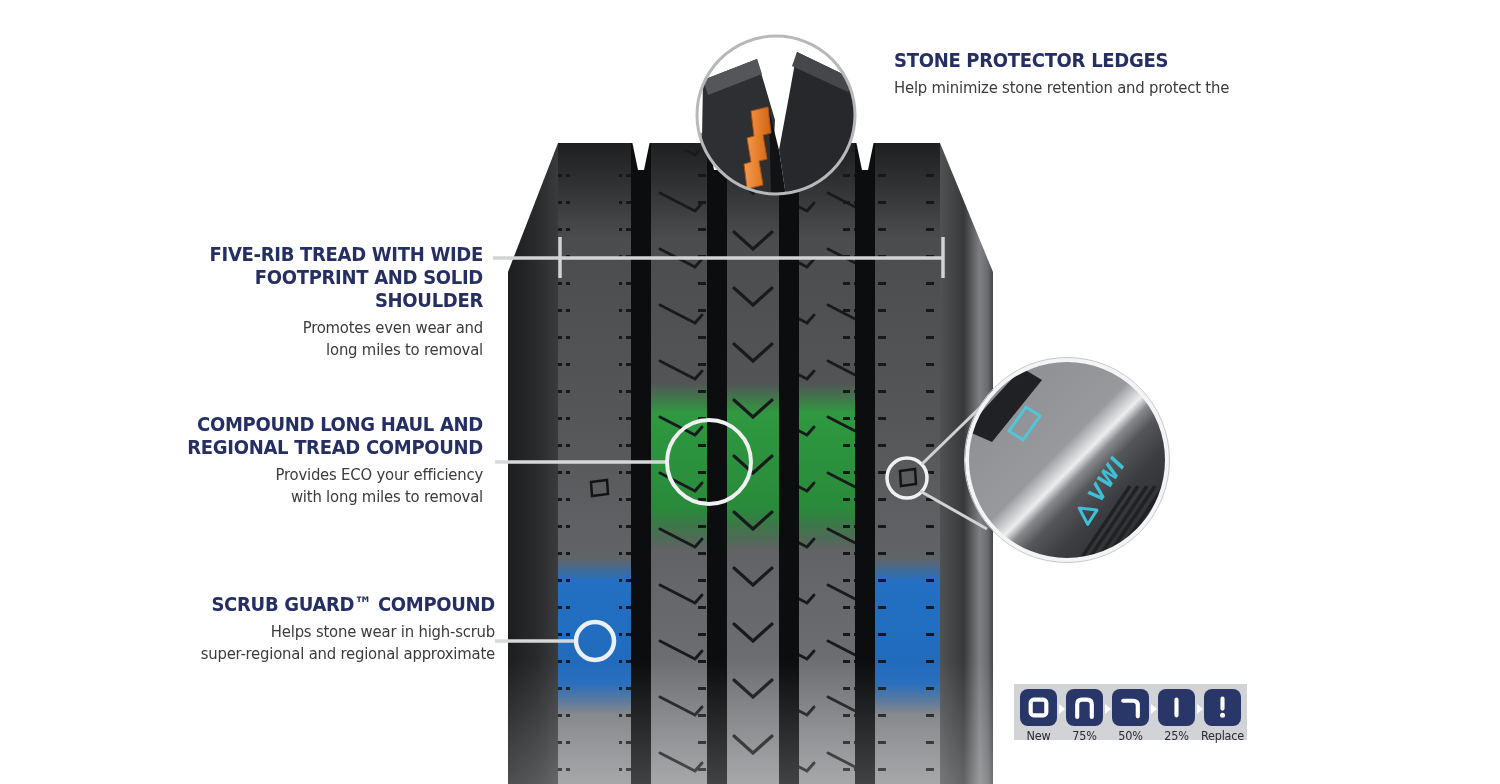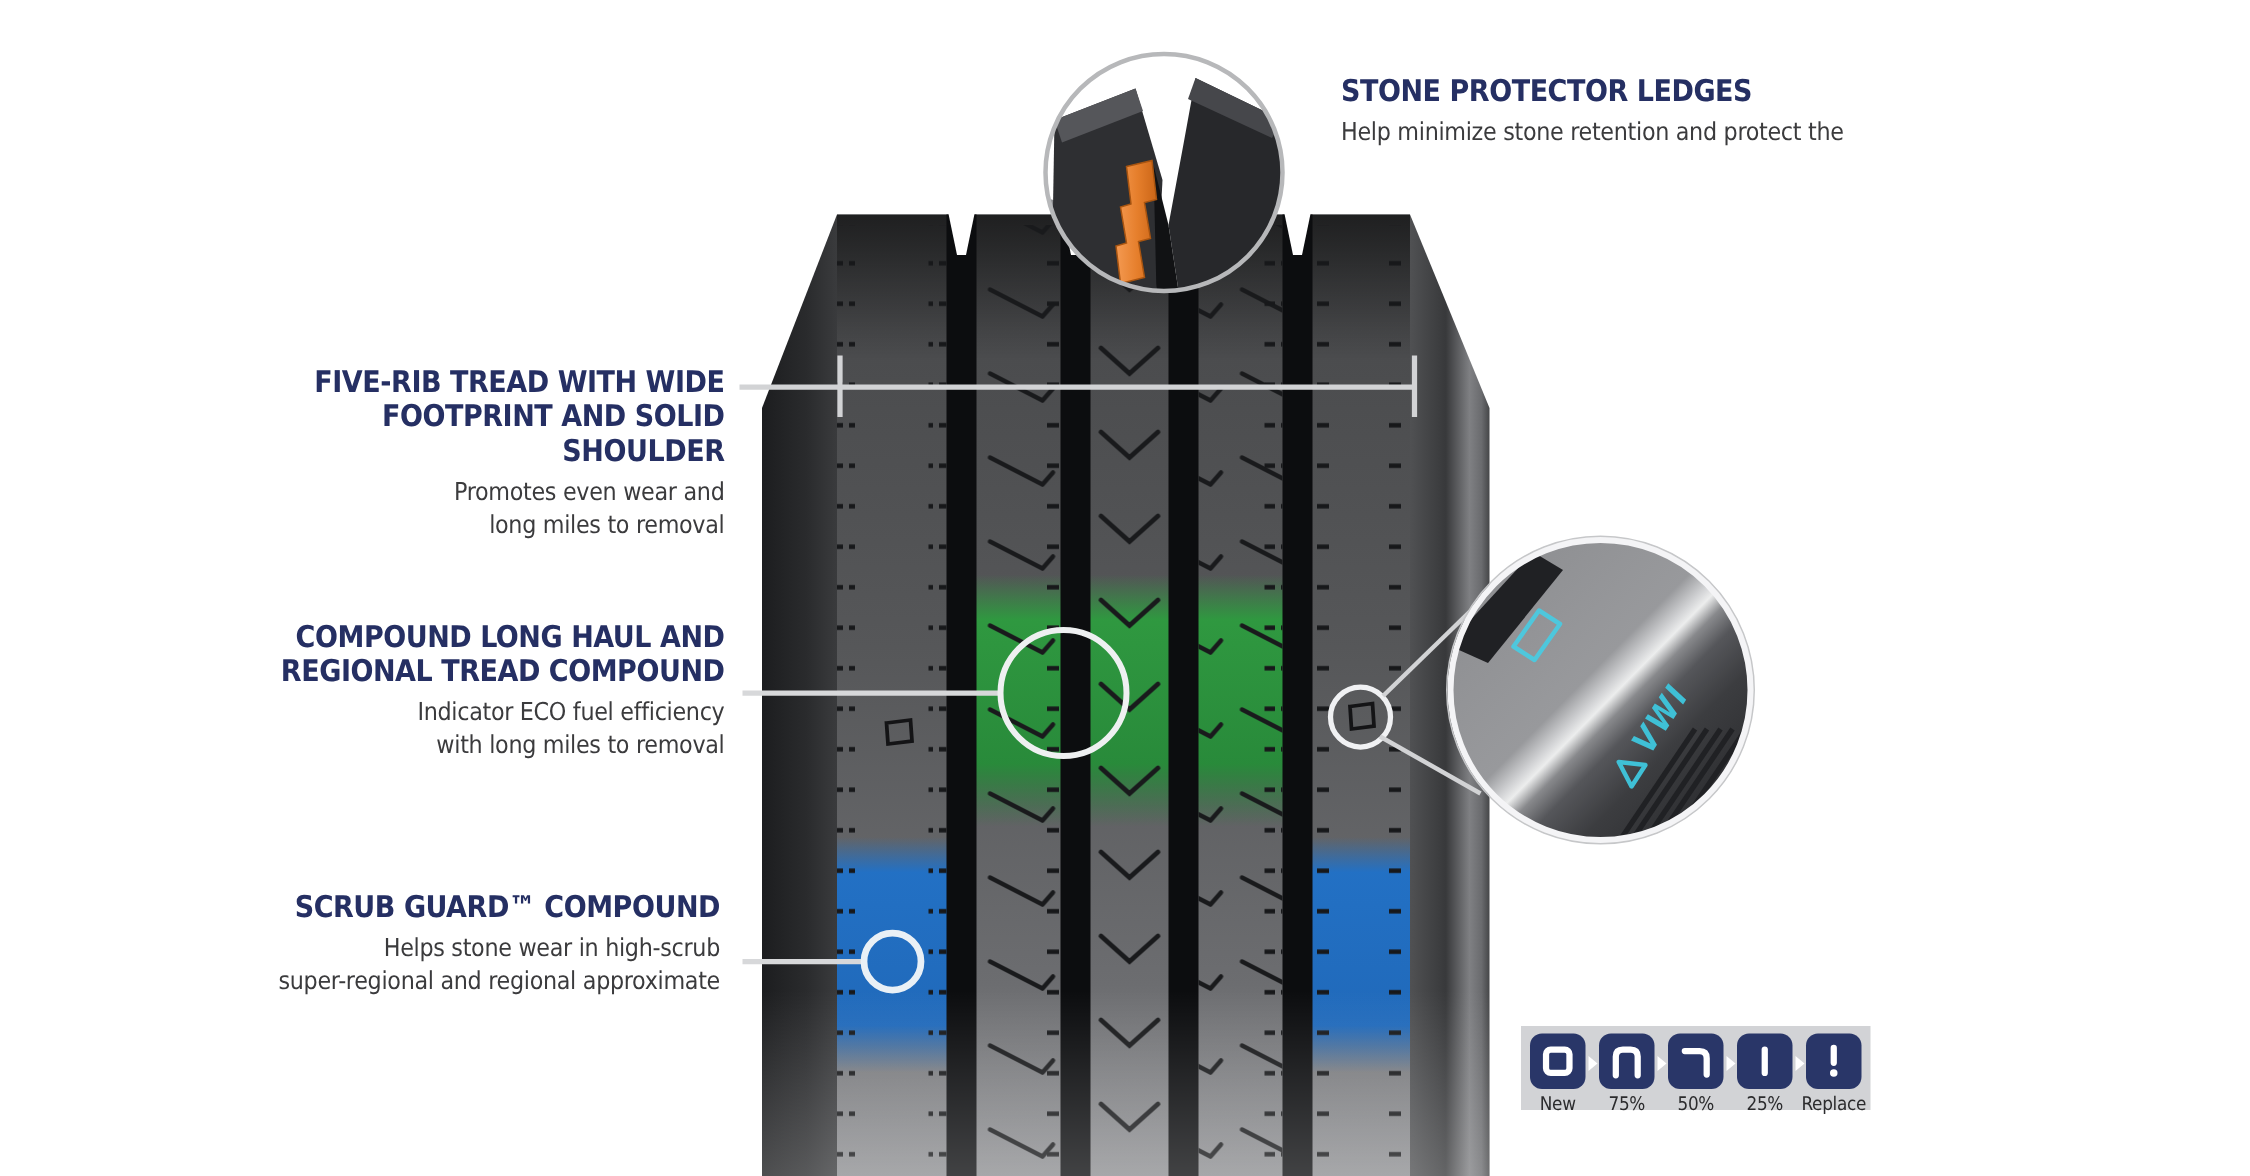--- a/index.html
+++ b/index.html
@@ -211,26 +211,26 @@
     <div class="desc">
       <div class="d">Promotes even wear and</div>
       <div class="d">long miles to removal</div>
     </div>
   </div>
 
   <div class="label right" style="left:170px;top:413px;width:313px;">
     <div class="t">COMPOUND LONG HAUL AND</div>
     <div class="t">REGIONAL TREAD COMPOUND</div>
     <div class="desc">
-      <div class="d">Indicator ECO fuel efficiency</div>
+      <div class="d">Provides ECO your efficiency</div>
       <div class="d">with long miles to removal</div>
     </div>
   </div>
 
-  <div class="label right" style="left:147px;top:593px;width:333px;">
+  <div class="label right" style="left:162px;top:593px;width:333px;">
     <div class="t">SCRUB GUARD™ COMPOUND</div>
     <div class="desc">
       <div class="d">Helps stone wear in high-scrub</div>
       <div class="d">super-regional and regional approximate</div>
     </div>
   </div>
 
 
   <div class="wear-strip">
     <div class="stagecell">

